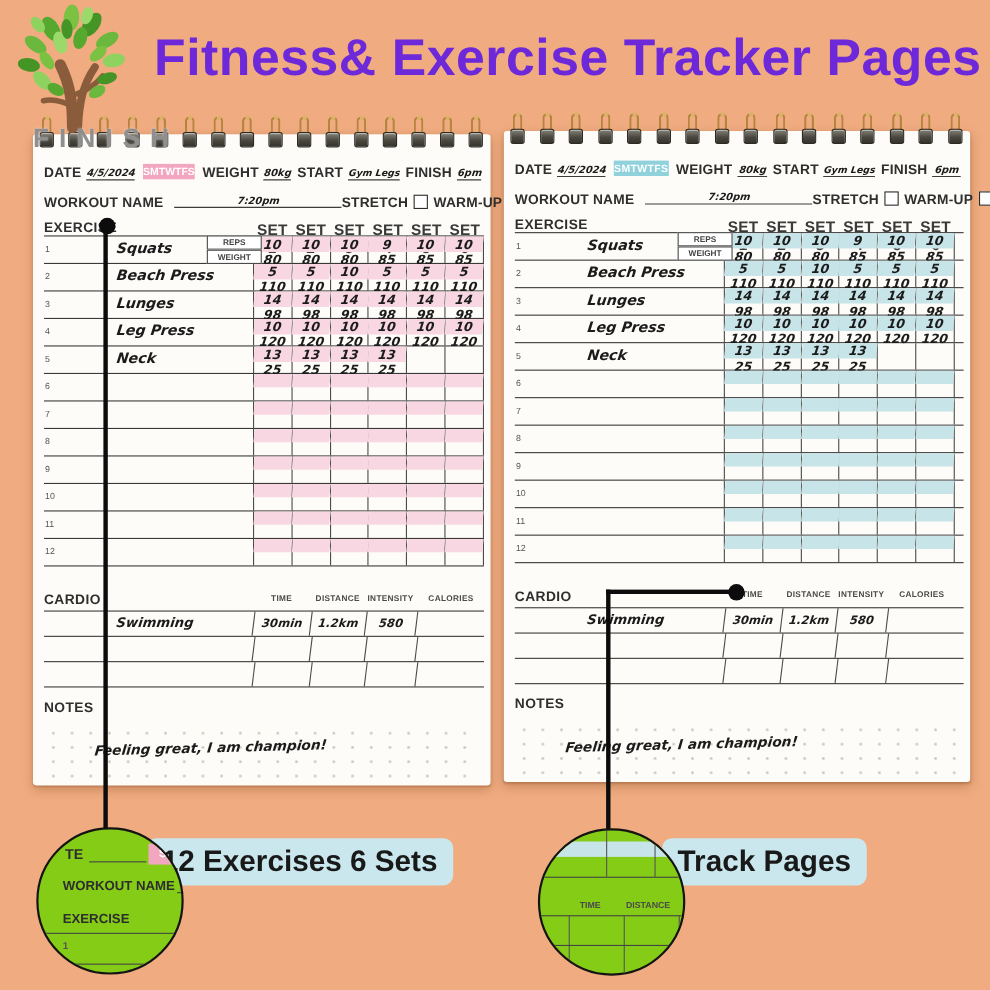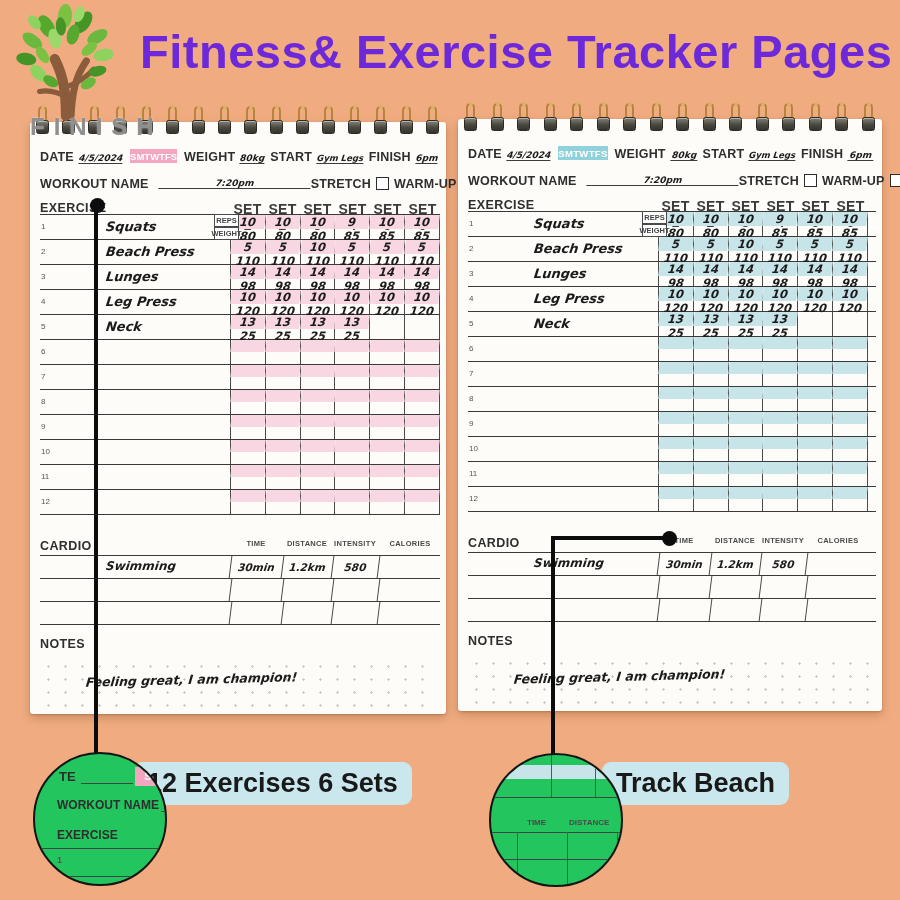--- a/index.html
+++ b/index.html
@@ -70,21 +70,21 @@
   .ex-row { position:relative; height:25px; border-bottom:1.3px solid #3a3a3a; }
   .num { position:absolute; left:1px; top:7px; font-size:8px; color:#555; }
   .exname { position:absolute; left:66px; top:4px; font-size:13px; }
   .sets { position:absolute; left:190px; top:0; width:210px; height:100%; display:flex;
           border-left:1px solid #4a4a4a; border-right:1px solid #4a4a4a; }
   .setcol { flex:1; display:flex; flex-direction:column; }
   .setcol + .setcol { border-left:1px solid #4a4a4a; }
   .cell { flex:1; display:flex; align-items:center; justify-content:center; font-size:11.5px; }
   .cell.reps { background:var(--stripe); }
   .cell.reps.nofill { background:transparent; }
-  .rw-box { position:absolute; left:174px; width:25px; height:13px; border:1px solid #4a4a4a; background:#fff;
+  .rw-box { position:absolute; left:148px; width:50px; height:13px; border:1px solid #4a4a4a; background:#fff;
             font-size:7.5px; font-weight:600; color:#444; display:flex; align-items:center; justify-content:center; z-index:1; }
   .rw-box.reps { top:-1px; } .rw-box.wt { top:12px; }
   
   .cardio-head { position:absolute; top:414px; left:10px; right:6px; height:15px; }
   .cardio-cols { position:absolute; left:190px; top:3px; width:212px; display:flex; }
   .ccol { text-align:center; font-size:7.5px; font-weight:600; color:#4a4a4a; letter-spacing:.3px; }
   .ccol:nth-child(1){width:52px;} .ccol:nth-child(2){width:50px;} .ccol:nth-child(3){width:46px;} .ccol:nth-child(4){width:64px;}
   .cardio-table { position:absolute; top:433px; left:10px; right:6px; border-top:1.2px solid #3a3a3a; }
   .c-row { position:relative; height:23px; border-bottom:1.2px solid #3a3a3a; }
   .cname { position:absolute; left:66px; top:3px; font-size:12px; }
@@ -103,21 +103,21 @@
   .dot-right { left:662px; top:531px; }
   .cline { position:absolute; background:#0c0c0c; z-index:5; }
   .line-left-v { left:94px; top:205px; width:4px; height:550px; }
   .line-right-h { left:551px; top:536px; width:118px; height:4px; }
   .line-right-v { left:551px; top:536px; width:4px; height:219px; }
   .bubble { position:absolute; height:43px; background:var(--bubble,#c9e7ec); border-radius:9px; z-index:4;
             display:flex; align-items:center; justify-content:center; padding:0 14px;
             font-size:27px; font-weight:600; color:#191919; white-space:nowrap; }
   .bubble-left { left:133px; top:762px; min-width:250px; }
   .bubble-right { left:602px; top:762px; min-width:174px; }
-  .mag { position:absolute; width:134px; height:134px; border-radius:50%; background:#22c55e;
+  .mag { position:absolute; width:134px; height:134px; border-radius:50%; background:#84cc16;
          border:2.5px solid #141414; overflow:hidden; z-index:5; }
   .mag-left { left:33px; top:752px; }
   .mag-right { left:489px; top:753px; }
   .mz { position:absolute; font-weight:600; color:#2e2e2e; }
   .mzline { position:absolute; border-top:1.3px solid #444; }
   .mz-sbox { position:absolute; left:100px; top:13px; width:26px; height:19px; background:var(--pink-band);
              color:#fff; font-size:11px; font-weight:700; text-align:center; line-height:19px; }
   .rz-band { position:absolute; left:0; right:0; top:10px; height:14px; background:var(--teal-stripe); }
   .rzv { position:absolute; width:1.2px; background:#555; }
 </style>
@@ -1199,21 +1199,21 @@
   </div>
   </div>
 
 <div class="dot dot-left"></div>
 <div class="cline line-left-v"></div>
 <div class="dot dot-right"></div>
 <div class="cline line-right-h"></div>
 <div class="cline line-right-v"></div>
 
 <div class="bubble bubble-left">12 Exercises 6 Sets</div>
-<div class="bubble bubble-right">Track Beach</div>
+<div class="bubble bubble-right">Track Pages</div>
 
 <div class="mag mag-left">
   <span class="mz" style="left:24px; top:15px; font-size:13px;">TE</span>
   <span class="mzline" style="left:46px; top:29px; width:52px;"></span>
   <span class="mz-sbox">S</span>
   <span class="mz" style="left:22px; top:44px; font-size:12px;">WORKOUT NAME</span>
   <span class="mzline" style="left:126px; top:57px; width:30px;"></span>
   <span class="mz" style="left:22px; top:74px; font-size:12px;">EXERCISE</span>
   <span class="mzline" style="left:0; right:0; top:94px;"></span>
   <span class="mz" style="left:22px; top:101px; font-size:9px; color:#555;">1</span>

